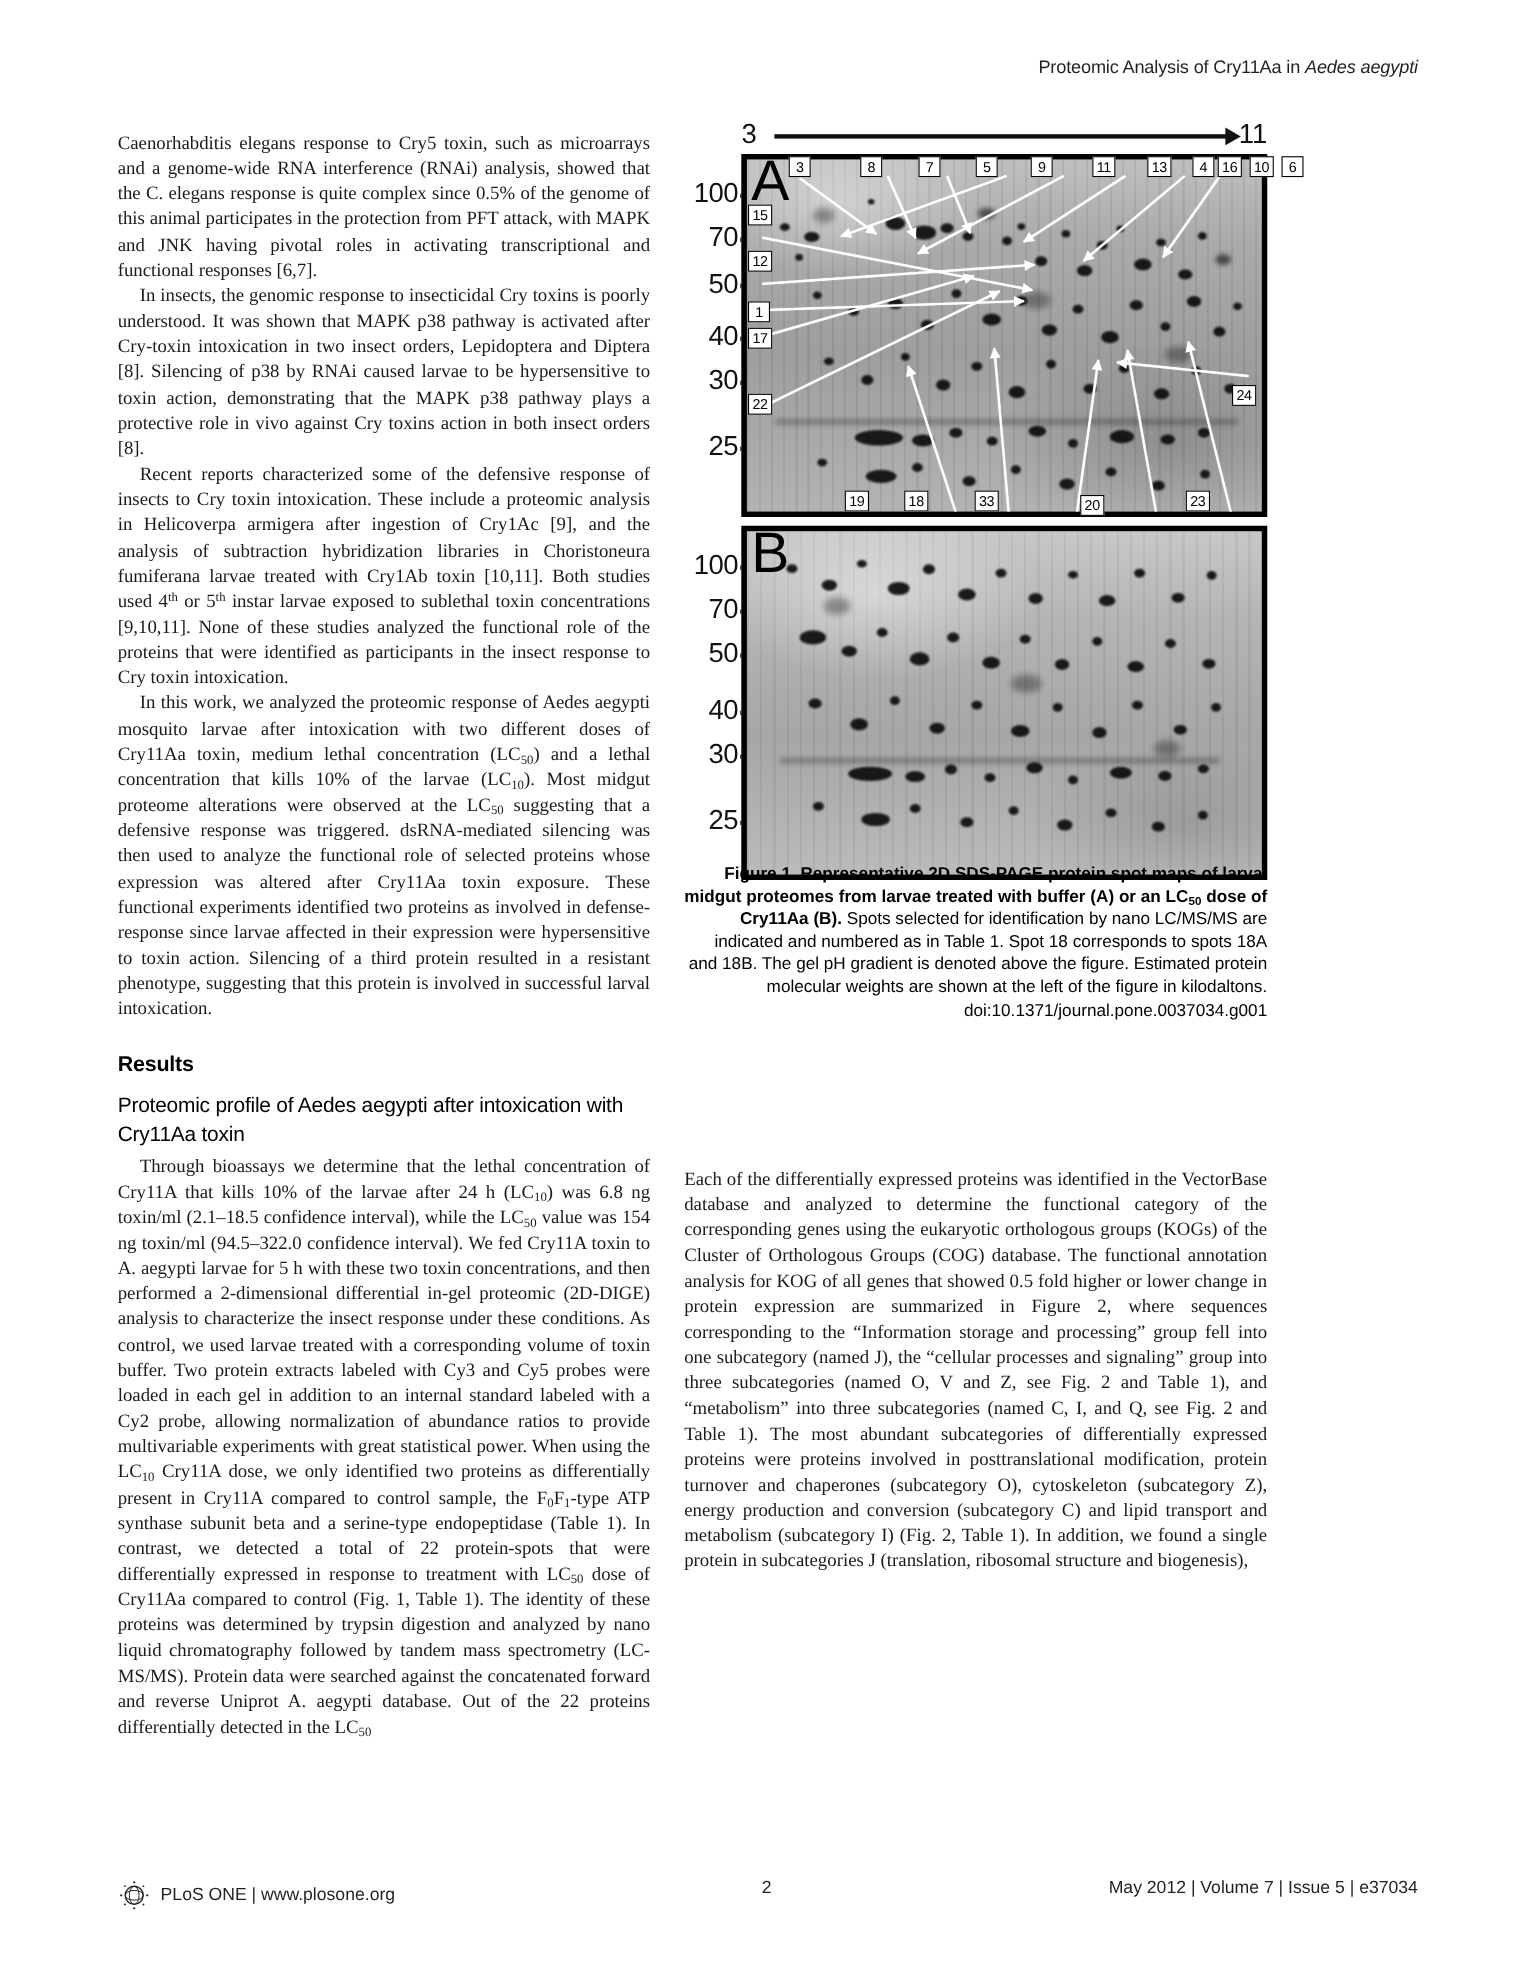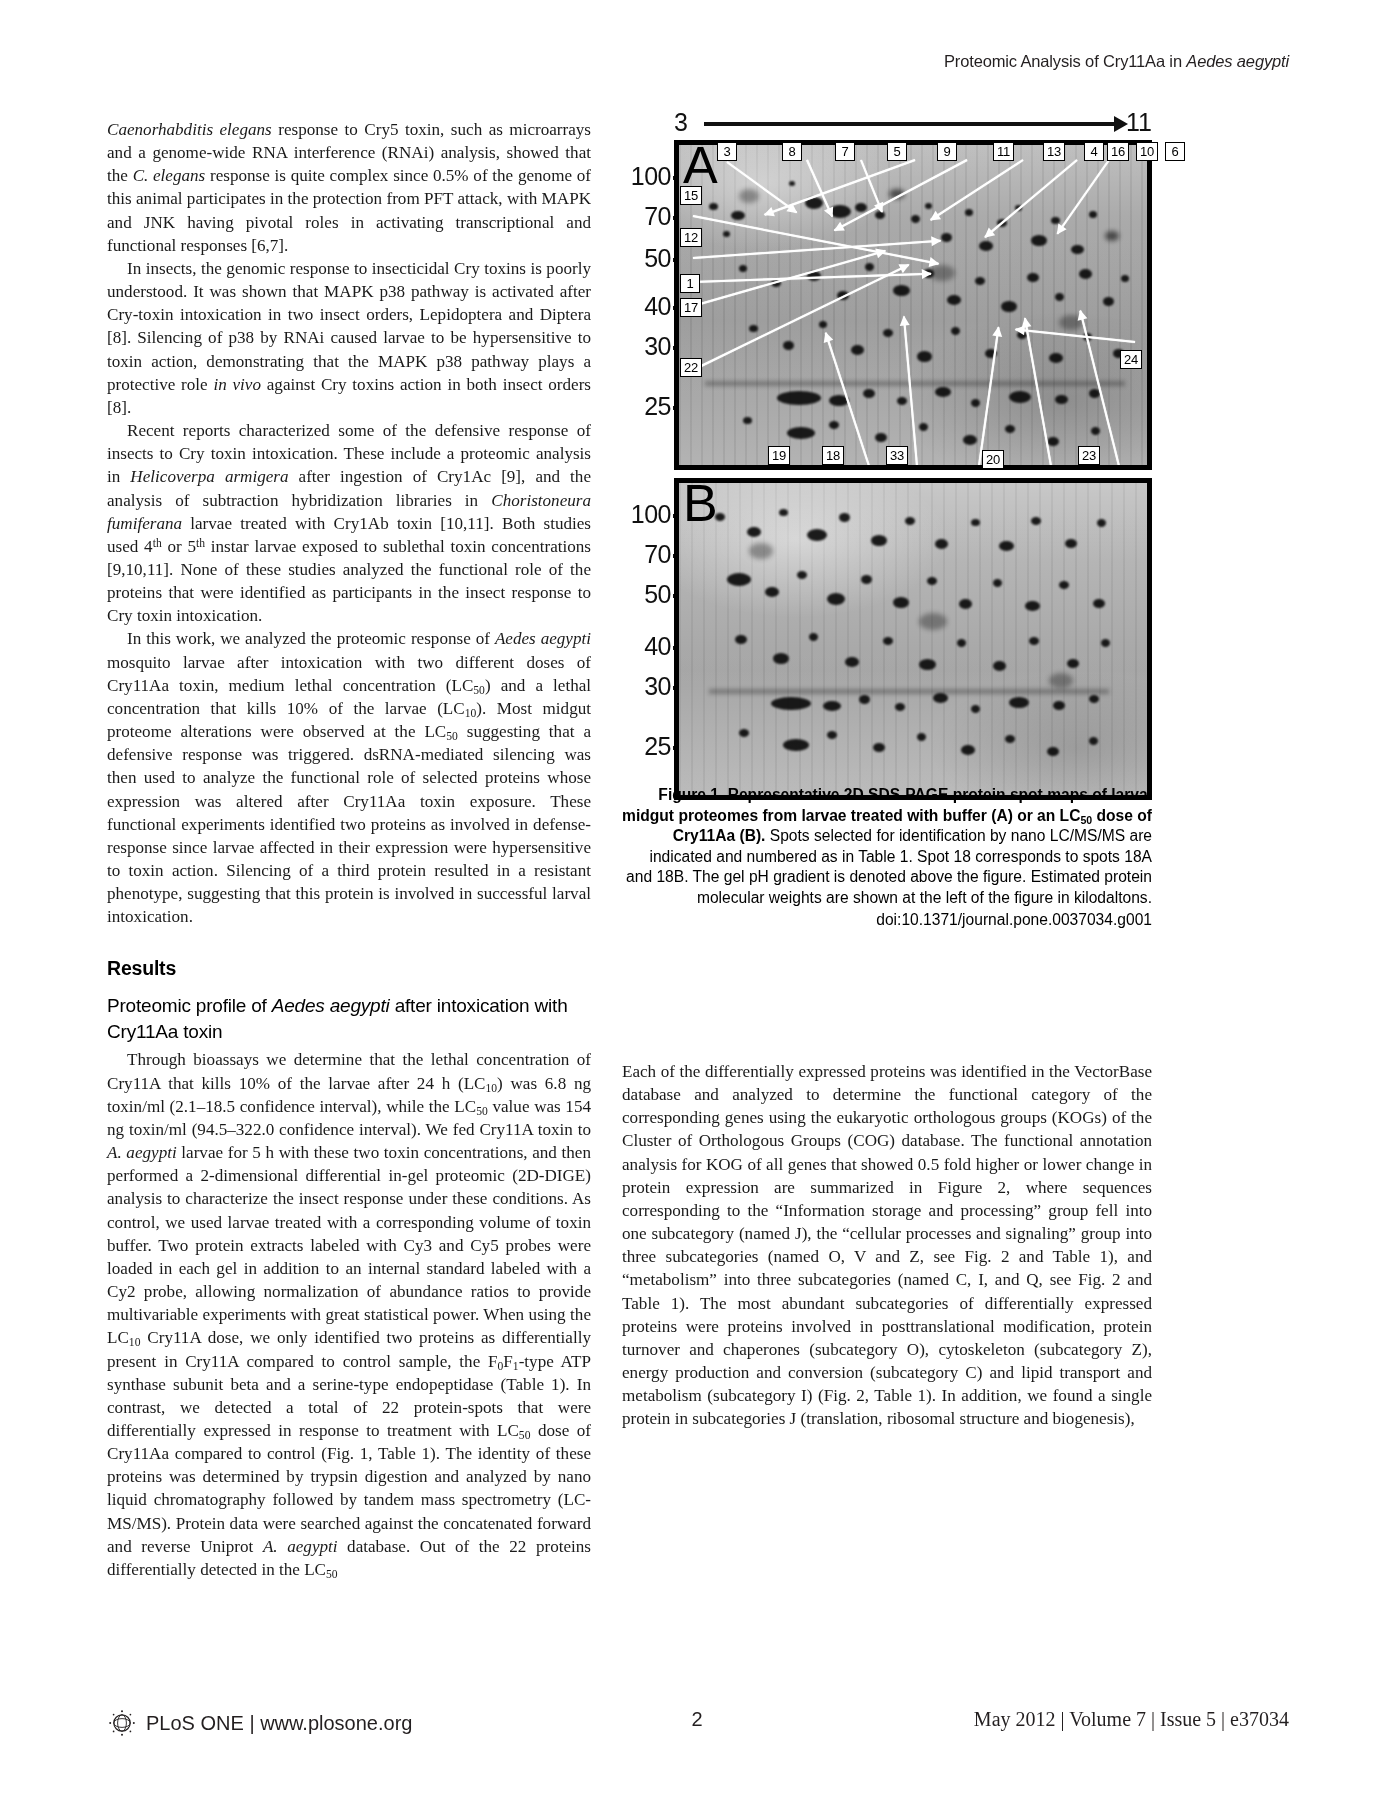--- a/index.html
+++ b/index.html
@@ -54,21 +54,21 @@
     font-size: 17.1px;
     line-height: 23.15px;
     text-align: justify;
     text-justify: inter-word;
     hyphens: none;
     color: #1a1a1a;
   }
   p.body + p.body { text-indent: 20px; }
   p.body.noindent { text-indent: 0; }
 
-  .it { font-style: italic; }
+  .it { }
   sub { font-size: 0.68em; vertical-align: -0.28em; line-height: 0; }
   sup { font-size: 0.68em; vertical-align: 0.45em; line-height: 0; }
 
   h2.sec {
     font-family: "Liberation Sans", "DejaVu Sans", sans-serif;
     font-weight: bold;
     font-size: 19.5px;
     margin: 29px 0 13px 0;
     color: #000;
     letter-spacing: -0.2px;
@@ -264,21 +264,21 @@
   }
 
   
   .footer {
     position: absolute;
     left: 0;
     right: 0;
     bottom: 58px;
     height: 40px;
     font-family: "Liberation Sans", "DejaVu Sans", sans-serif;
-    font-size: 20px;
+    font-size: 16px;
     color: #231f20;
   }
   .footer-left {
     position: absolute;
     left: 107px;
     top: 6px;
     display: flex;
     align-items: center;
     gap: 9px;
     white-space: nowrap;
@@ -287,21 +287,20 @@
     position: absolute;
     left: 50%;
     transform: translateX(-50%);
     top: 6px;
   }
   .footer-right {
     position: absolute;
     right: 105px;
     top: 6px;
     white-space: nowrap;
-    font-family: Liberation Serif, serif;
   }
   .plos-logo {
     width: 30px;
     height: 30px;
     position: relative;
     display: inline-block;
   }
   .plos-logo svg { display: block; }
 </style>
 </head>

